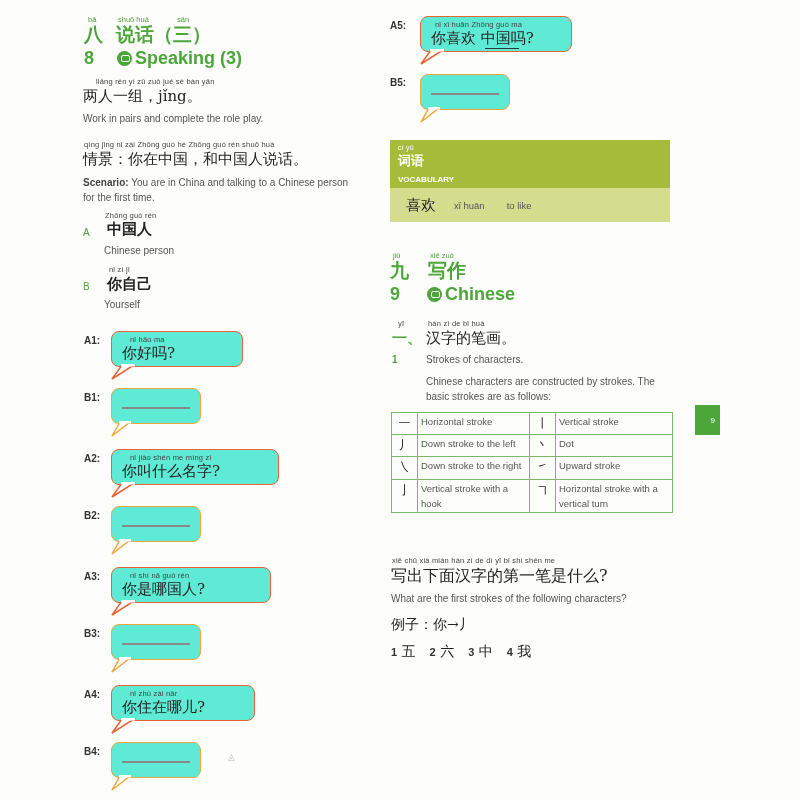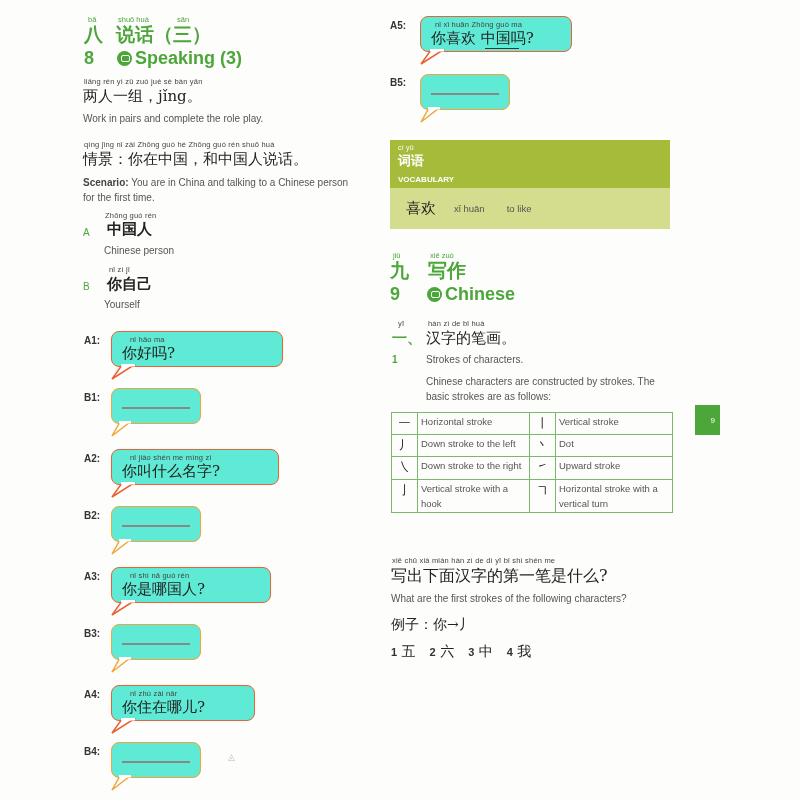--- a/index.html
+++ b/index.html
@@ -18,21 +18,21 @@
   .sec-icon { display: inline-block; width: 15px; height: 15px; border-radius: 50%; background: #4ca63a; margin-right: 3px; position: relative; }
   .sec-icon::after { content: ""; position: absolute; left: 4px; top: 4px; width: 7px; height: 5px; border: 1.5px solid #fff; border-radius: 2px; }
   .lbl { font-size: 10px; font-weight: bold; color: #333; }
   .ab { font-size: 10px; color: #4ca63a; }
   .bubble { position: absolute; border: 1.5px solid #e86436; border-radius: 8px; background: #5eead4; }
   .bubble.b { border-color: #f0a63a; }
   .bubble .tailsvg { position: absolute; left: -8px; bottom: -14px; }
   .blank-line { position: absolute; height: 1.5px; background: #888; }
   .vocab { position: absolute; left: 390px; top: 140px; width: 280px; height: 82px; }
   .vocab-head { height: 48px; background: #a7bb3a; padding: 4px 8px; color: #fff; }
-  .vocab-body { height: 41px; background: #d4dc8e; display: flex; align-items: center; padding-left: 16px; gap: 14px; }
+  .vocab-body { height: 34px; background: #d4dc8e; display: flex; align-items: center; padding-left: 16px; gap: 14px; }
   table.strokes { position: absolute; left: 391px; top: 412px; width: 282px; border-collapse: collapse; font-size: 9.5px; color: #555; }
   table.strokes td { border: 1px solid #7ab86a; padding: 1px 3px; vertical-align: top; line-height: 1.6; }
   table.strokes td.glyph { width: 26px; text-align: center; font-family: "DejaVu Sans", sans-serif; color: #222; font-size: 12px; }
   .page-tab { position: absolute; left: 695px; top: 405px; width: 25px; height: 30px; background: #4ca63a; color: #fff; font-size: 8px; display: flex; align-items: center; justify-content: flex-end; padding-right: 5px; }
   .smudge { position: absolute; left: 228px; top: 752px; font-size: 9px; color: #bbb; }
 </style>
 </head>
 <body>
 
 <div>
@@ -41,40 +41,40 @@
   <span class="abs py-green" style="left:177px;top:16px;">sān</span>
   <span class="abs sec-zh" style="left:84px;top:25px;">八</span>
   <span class="abs sec-zh" style="left:116px;top:25px;">说话（三）</span>
   <span class="abs sec-en" style="left:84px;top:49px;">8</span>
   <div class="abs sec-en" style="left:117px;top:49px;">
     <span class="sec-icon"></span>
     <span>Speaking (3)</span>
   </div>
 </div>
 
-<div class="abs py" style="left:84px;top:78px;">liǎng rén   yì    zǔ        zuò  jué   sè   bàn  yǎn</div>
+<div class="abs py" style="left:96px;top:78px;">liǎng rén   yì    zǔ        zuò  jué   sè   bàn  yǎn</div>
 <div class="abs zh" style="left:83px;top:89px;">两人一组，jǐng。</div>
 <div class="abs en" style="left:83px;top:111px;">Work in pairs and complete the role play.</div>
 
 <div class="abs py" style="left:84px;top:141px;">qíng jǐng        nǐ   zài  Zhōng guó           hé  Zhōng guó  rén  shuō huà</div>
 <div class="abs zh" style="left:83px;top:152px;">情景：你在中国，和中国人说话。</div>
 <div class="abs en" style="left:83px;top:175px;width:275px;"><b style="color:#444;font-weight:bold;">Scenario:</b><span> You are in China and talking to a Chinese person for the first time.</span></div>
 
 <div class="abs py" style="left:105px;top:212px;">Zhōng guó   rén</div>
 <div class="abs ab" style="left:83px;top:227px;">A</div>
 <div class="abs zh-bold" style="left:107px;top:222px;">中国人</div>
 <div class="abs en" style="left:104px;top:243px;">Chinese person</div>
 
 <div class="abs py" style="left:109px;top:266px;">nǐ    zì    jǐ</div>
 <div class="abs ab" style="left:83px;top:281px;">B</div>
 <div class="abs zh-bold" style="left:107px;top:277px;">你自己</div>
 <div class="abs en" style="left:104px;top:297px;">Yourself</div>
 
 <div class="abs lbl" style="left:84px;top:335px;">A1:</div>
-<div class="bubble" style="left:111px;top:331px;width:172px;height:36px;">
+<div class="bubble" style="left:111px;top:331px;width:132px;height:36px;">
   <svg class="tailsvg" width="40" height="16">
       <polygon points="8,15 30,1 18,1" fill="#fff" stroke="#e86436" stroke-width="1.5"></polygon>
       <line x1="17" y1="1" x2="31" y2="1" stroke="#fff" stroke-width="3"></line>
     </svg>
   <div class="abs py" style="left:18px;top:4px;">nǐ   hǎo   ma</div>
   <div class="abs zh" style="left:10px;top:14px;">你好吗?</div>
 </div>
 
 <div class="abs lbl" style="left:84px;top:392px;">B1:</div>
 <div class="bubble b" style="left:111px;top:388px;width:90px;height:36px;">

